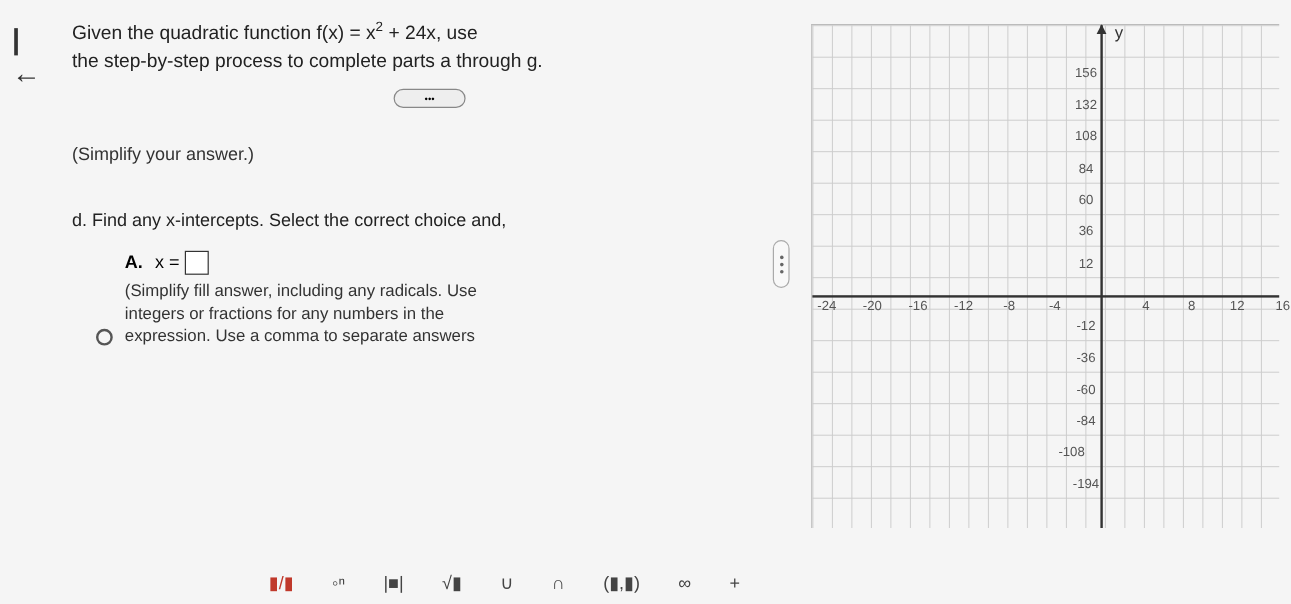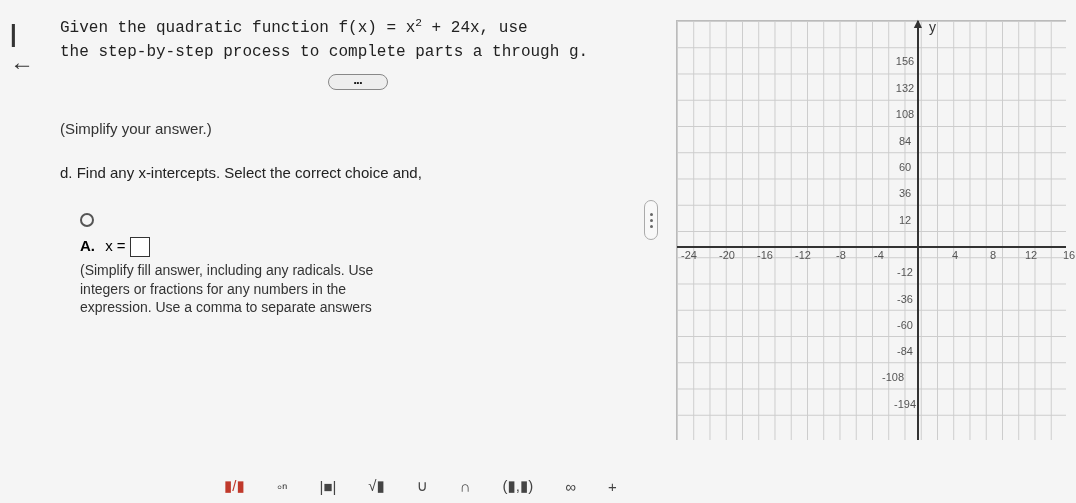--- a/index.html
+++ b/index.html
@@ -27,21 +27,20 @@
     .content {
       flex: 1;
       padding: 15px 10px;
       position: relative;
     }
     .prompt {
       font-size: 16px;
       color: #222;
       line-height: 1.5;
       margin-bottom: 8px;
-      font-family: Liberation Mono, monospace;
     }
     .expand-handle {
       display: flex;
       justify-content: center;
       margin: 10px 0 30px 0;
     }
     .pill {
       width: 60px;
       height: 16px;
       border: 1px solid #888;
@@ -62,34 +61,33 @@
       display: inline-block;
       width: 20px;
       height: 20px;
       border: 1px solid #333;
       vertical-align: middle;
       background: white;
     }
     .hint {
       font-size: 15px;
       color: #333;
-      margin-bottom: 25px;
+      margin-bottom: 36px;
     }
     .part-d {
       font-size: 15px;
       color: #222;
       line-height: 1.4;
-      margin-bottom: 26px;
+      margin-bottom: 15px;
     }
     .choice {
       display: flex;
-      align-items: flex-start;
+      align-items: flex-end;
       gap: 10px;
       padding-left: 20px;
-      flex-direction: column;
     }
     .radio {
       width: 14px;
       height: 14px;
       border: 2px solid #555;
       border-radius: 50%;
       margin-top: 4px;
       cursor: pointer;
       flex-shrink: 0;
     }

